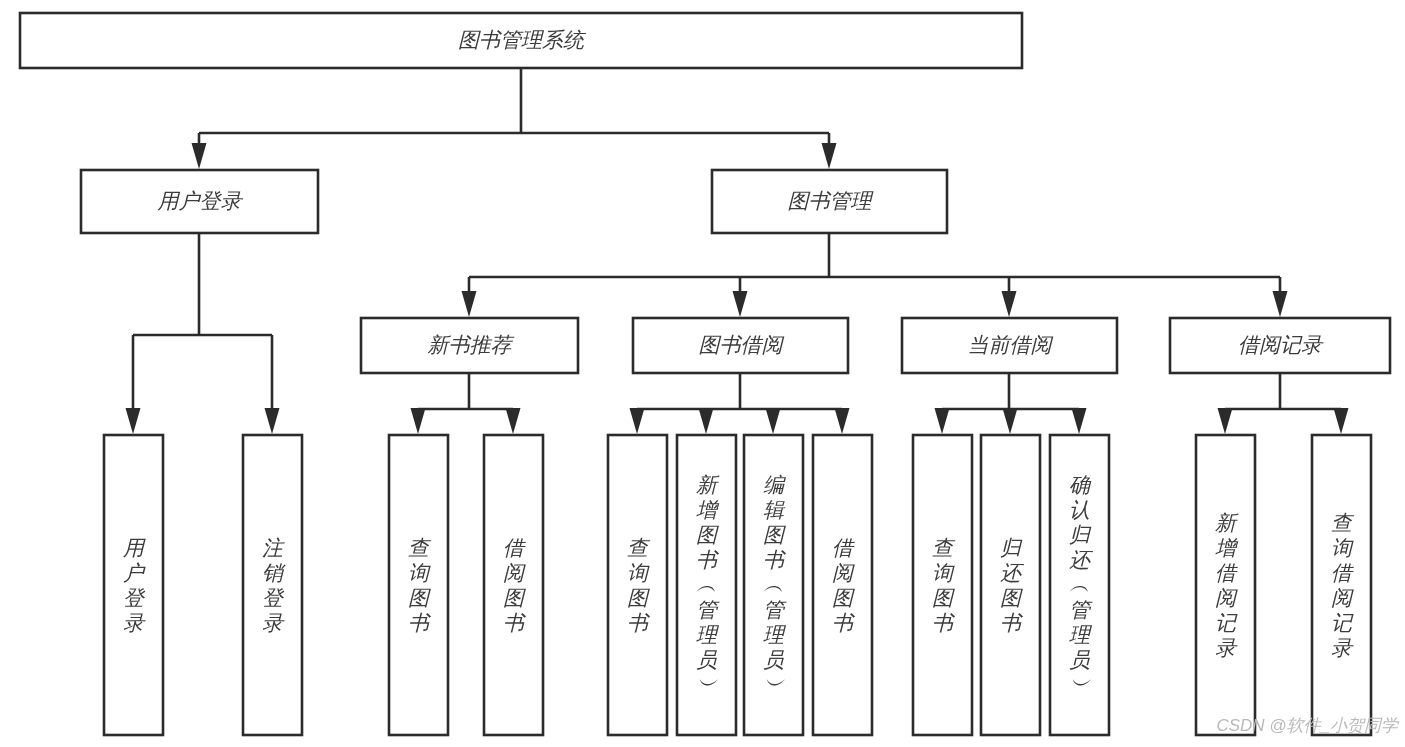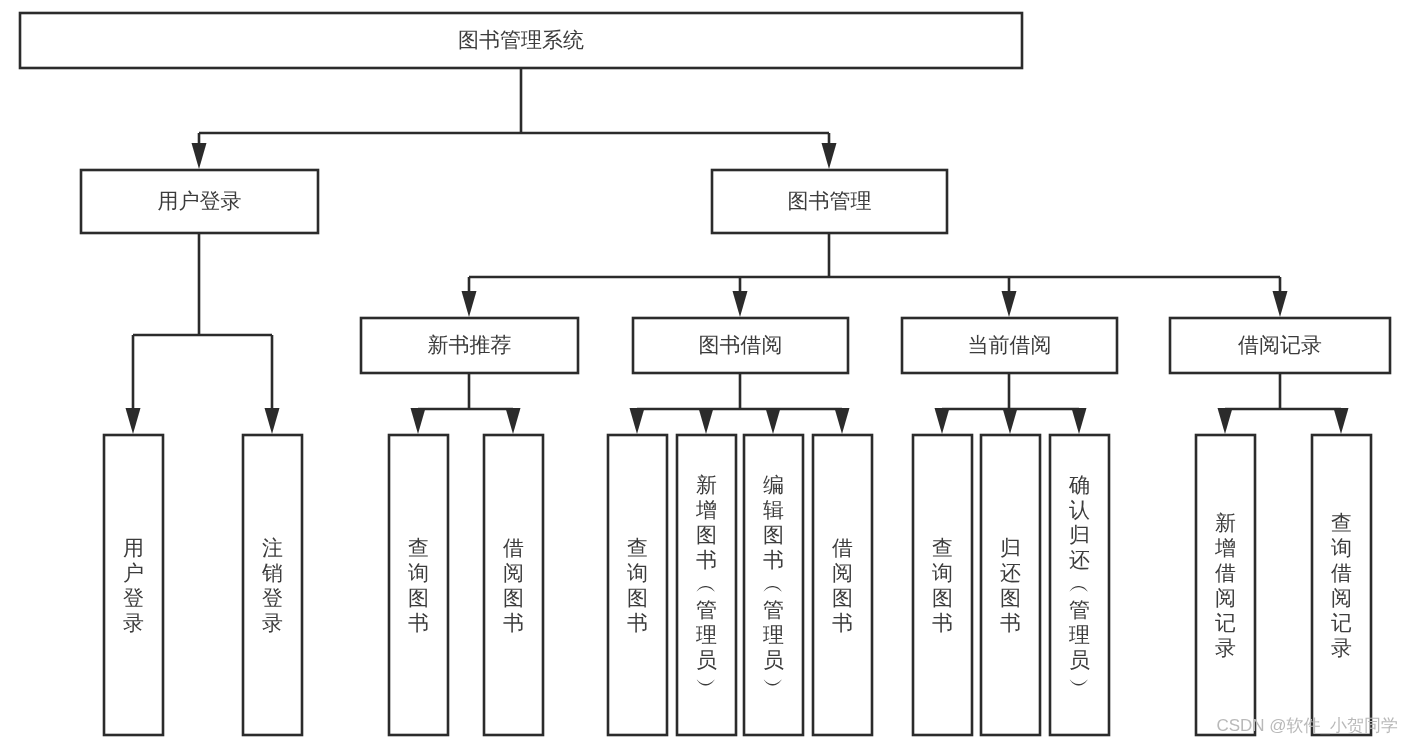--- a/index.html
+++ b/index.html
@@ -12,20 +12,21 @@
     height: 747px;
     font-family: "Liberation Sans", "DejaVu Sans", sans-serif;
     overflow: hidden;
     position: relative;
   }
   #diagram-root {
     position: relative;
     width: 1405px;
     height: 747px;
     background: #ffffff;
+    font-style: italic;
   }
   svg.diagram-canvas {
     position: absolute;
     left: 0;
     top: 0;
     width: 1405px;
     height: 747px;
     display: block;
   }
   .node-box {

